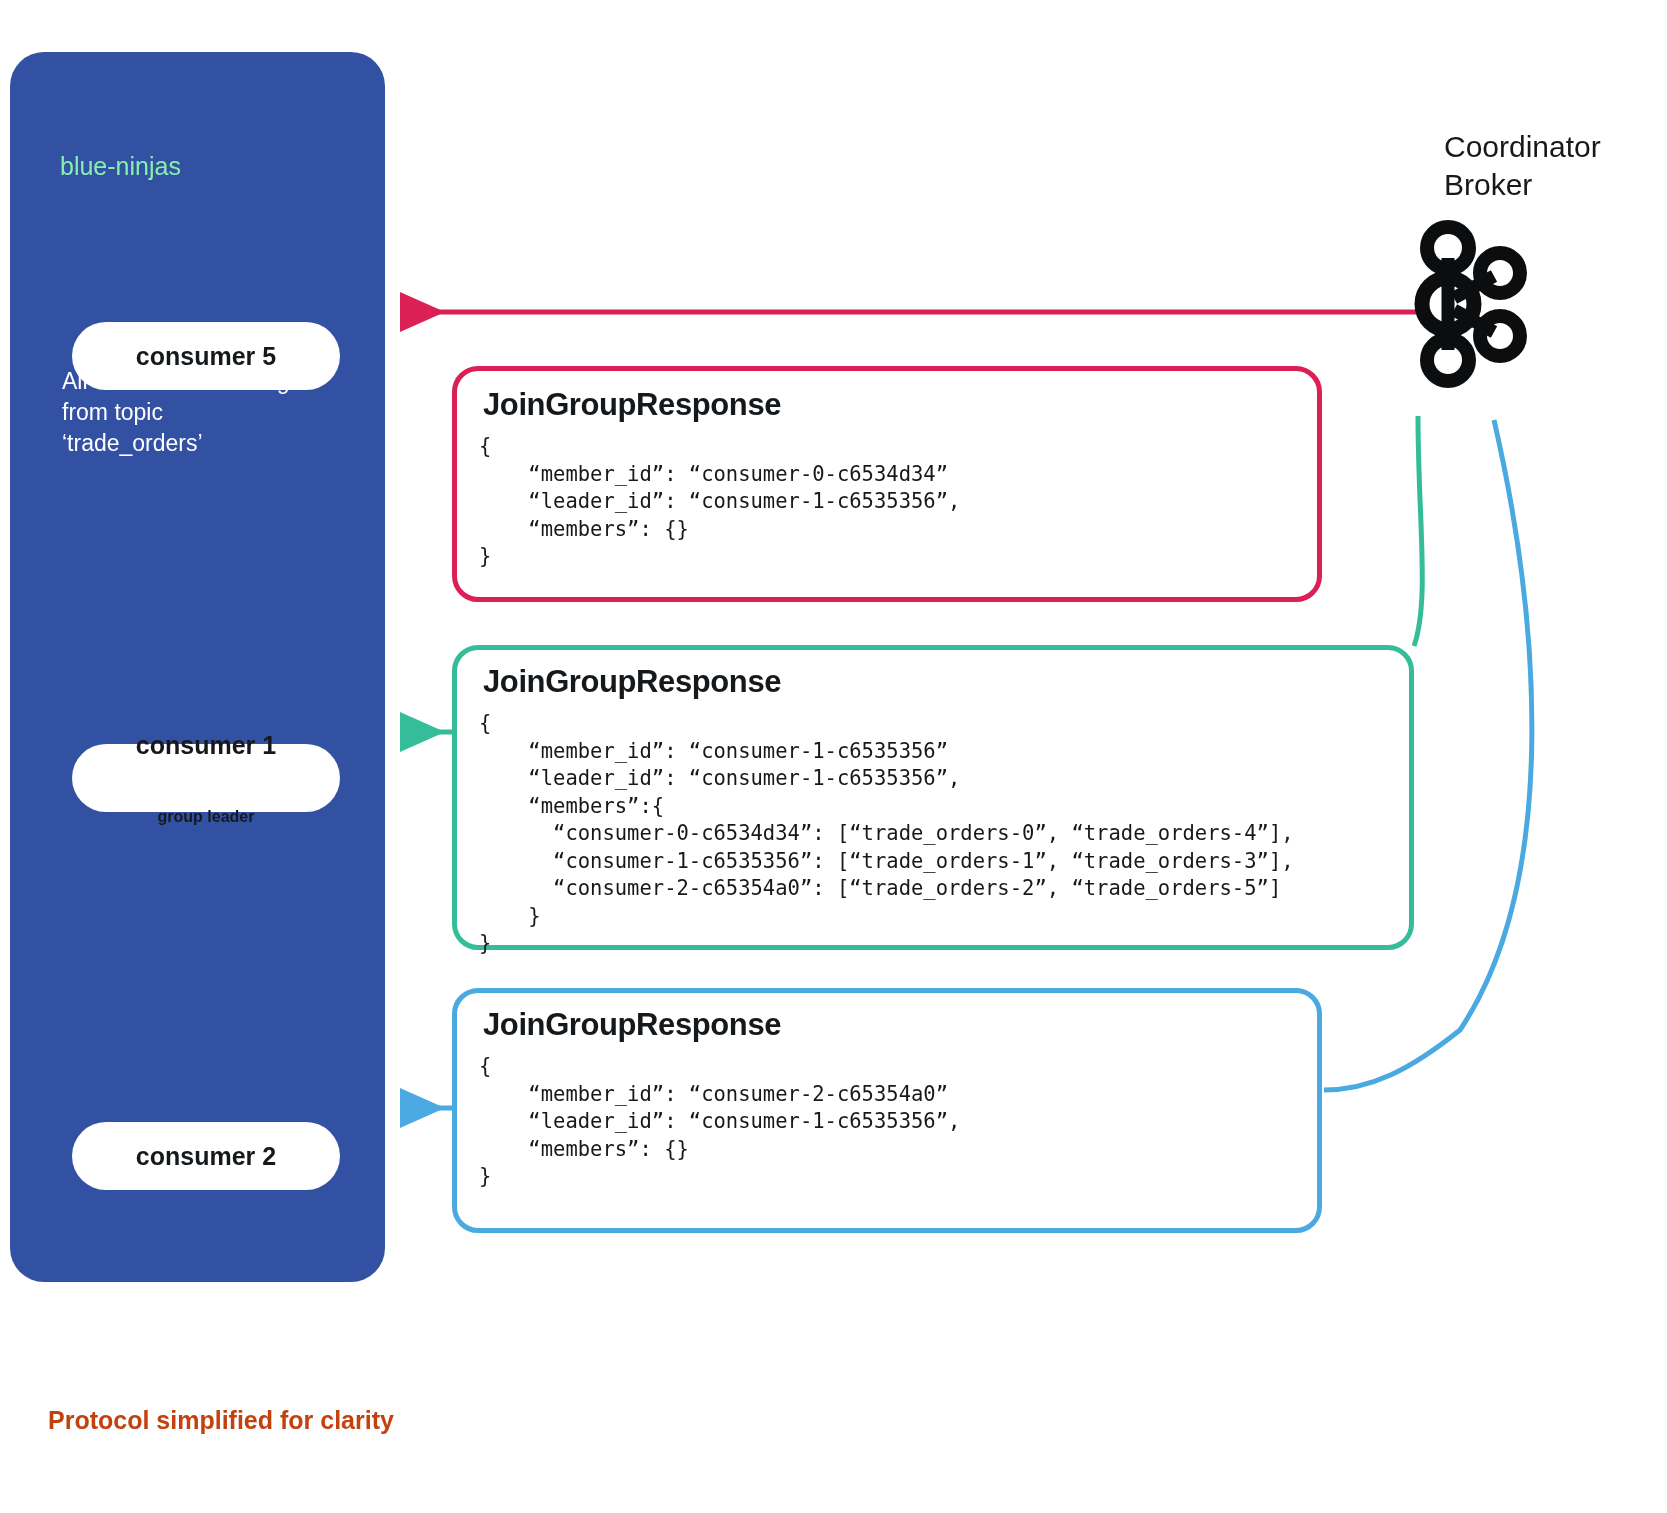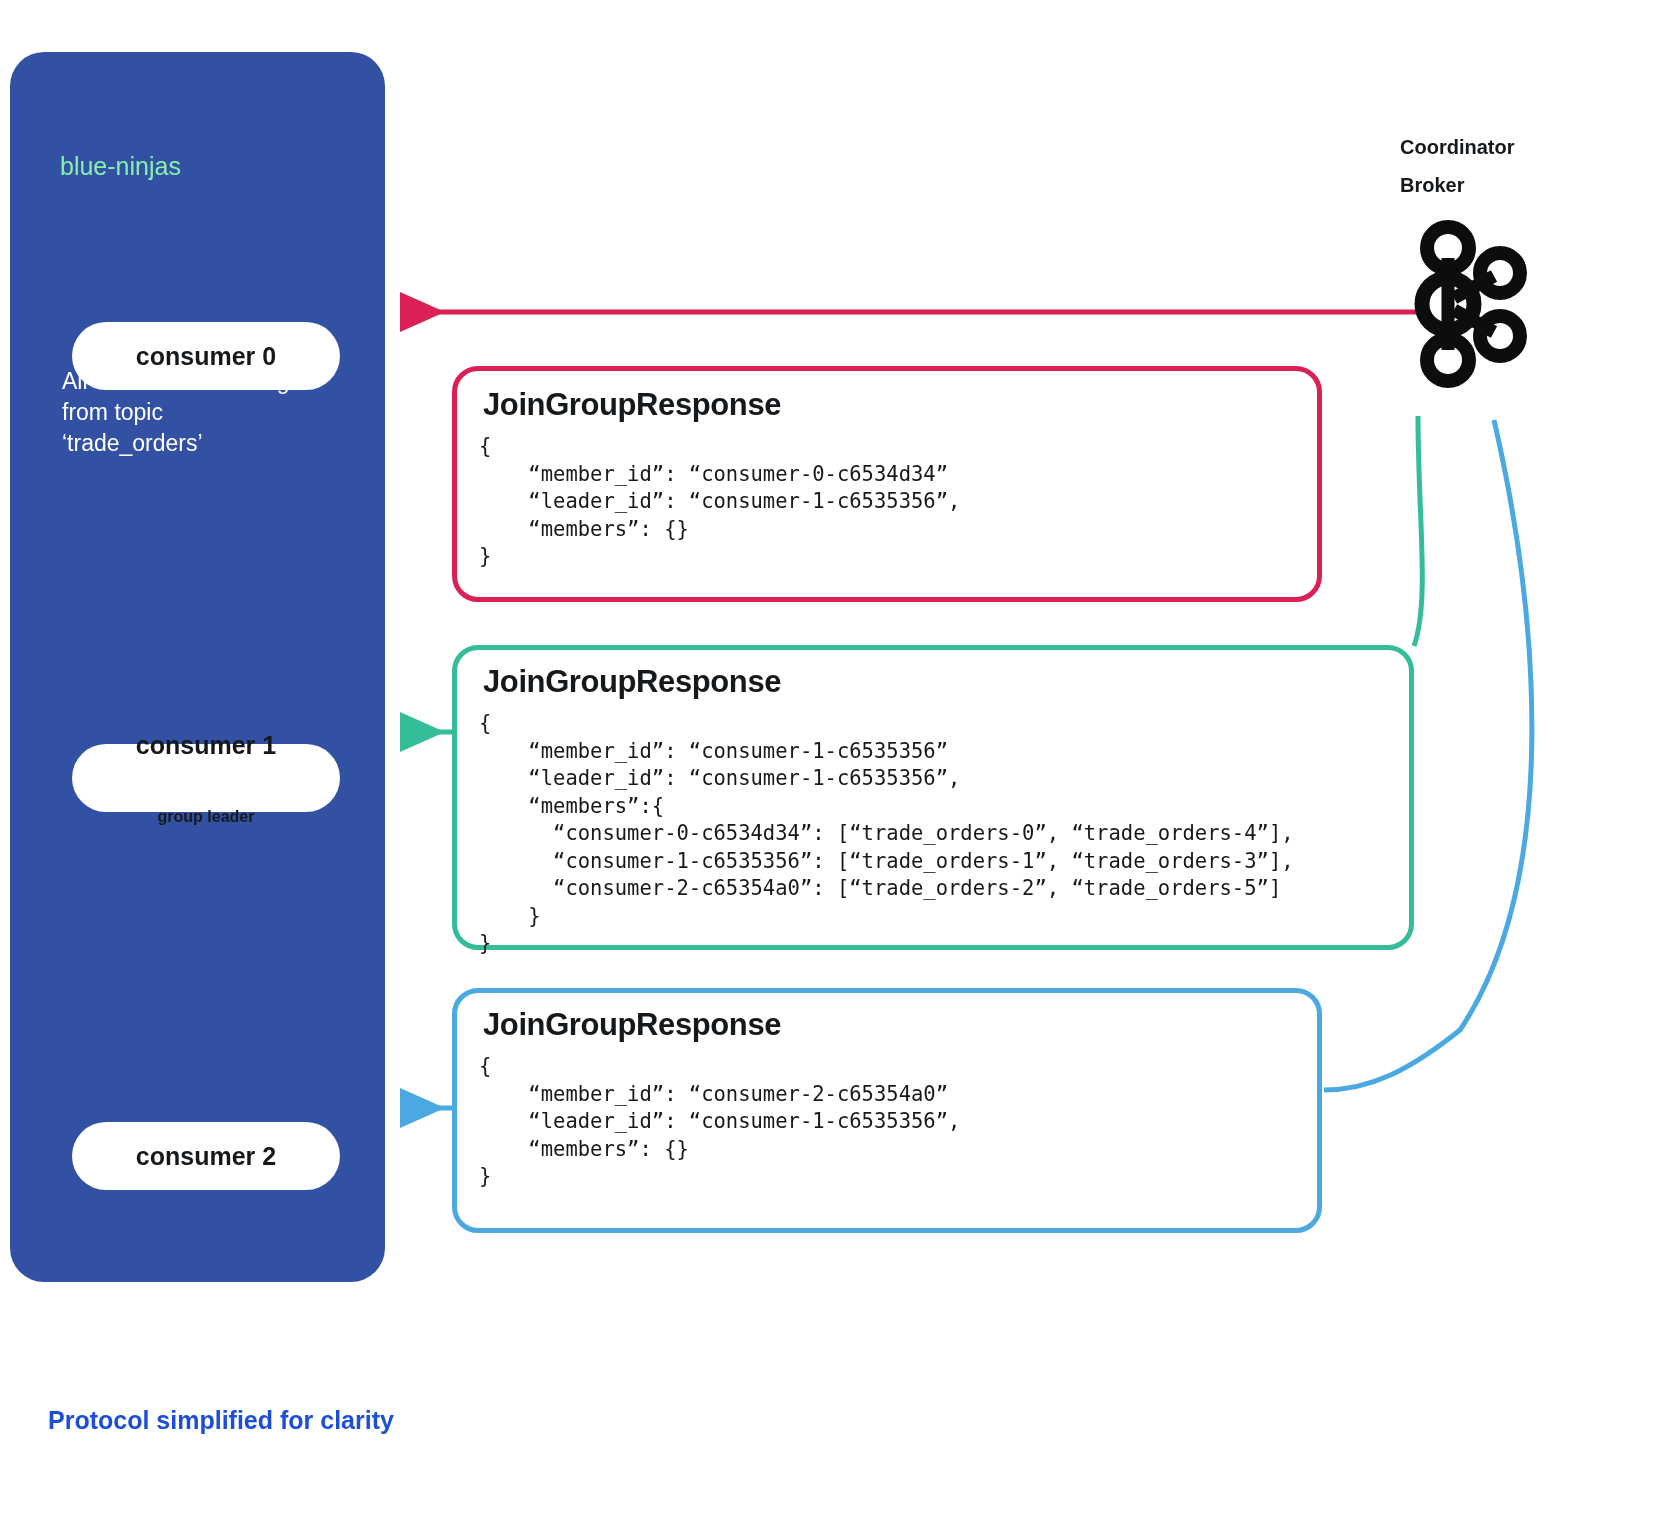--- a/index.html
+++ b/index.html
@@ -62,30 +62,30 @@
     font-size:20.5px;line-height:27.5px;color:#16191c;
     white-space:pre;
   }
   #box-1 .msg-title{top:14px;}
   #box-1 .msg-body{top:60px;}
   #box-2 .msg-title{top:14px;}
   #box-2 .msg-body{top:60px;}
 
   
   .broker-label{
-    position:absolute;left:1400px;top:128px;
-    font-size:20px;font-weight:bold;color:#16191c;line-height:38px;
+    position:absolute;left:1444px;top:128px;
+    font-size:30px;font-weight:normal;color:#16191c;line-height:38px;
     white-space:nowrap;
   }
   .broker-icon{position:absolute;left:1408px;top:218px;width:120px;height:170px;}
 
   
   .footer{
     position:absolute;left:48px;top:1406px;
-    font-size:25px;font-weight:bold;color:#1d4ed8;white-space:nowrap;
+    font-size:25px;font-weight:bold;color:#c2410c;white-space:nowrap;
   }
 
   svg.wires{position:absolute;left:0;top:0;width:1667px;height:1513px;pointer-events:none;}
 </style>
 </head>
 <body>
 
 <div id="stage">
 
   <svg class="wires" viewBox="0 0 1667 1513">
@@ -110,21 +110,21 @@
 
     <path d="M1494,420 C1540,620 1560,880 1460,1030 C1410,1070 1370,1090 1324,1090" fill="none" stroke="#4aa9e0" stroke-width="5"></path>
 
     <path d="M452,1108 L405,1108" fill="none" stroke="#4aa9e0" stroke-width="5" marker-end="url(#ah-blue)"></path>
   </svg>
 
   <div class="group-panel">
     <div class="group-sub">blue-ninjas</div>
 
     <div class="pill" id="pill-c0">
-      <span class="pill-label">consumer 0</span>
+      <span class="pill-label">consumer 5</span>
     </div>
 
     <div class="note">All consumers reading from topic ‘trade_orders’</div>
 
     <div class="pill" id="pill-c1">
       <span class="pill-label">consumer 1</span>
       <span class="pill-sub">group leader</span>
     </div>
 
     <div class="pill" id="pill-c2">

